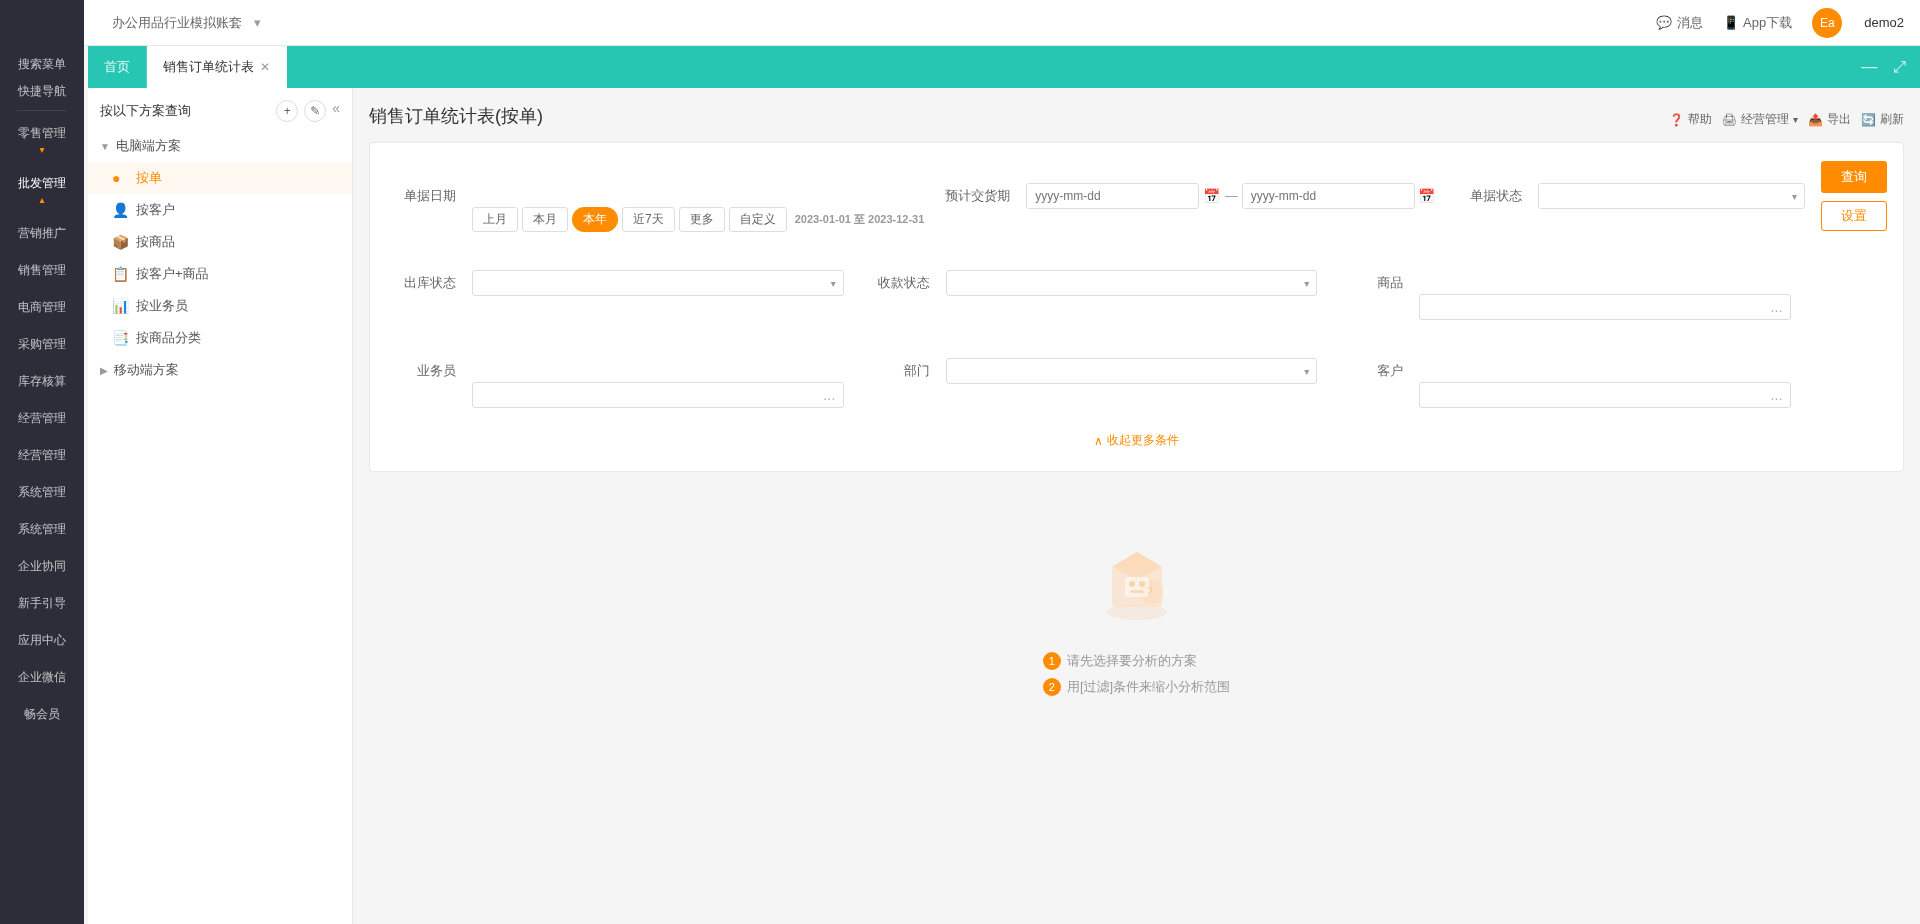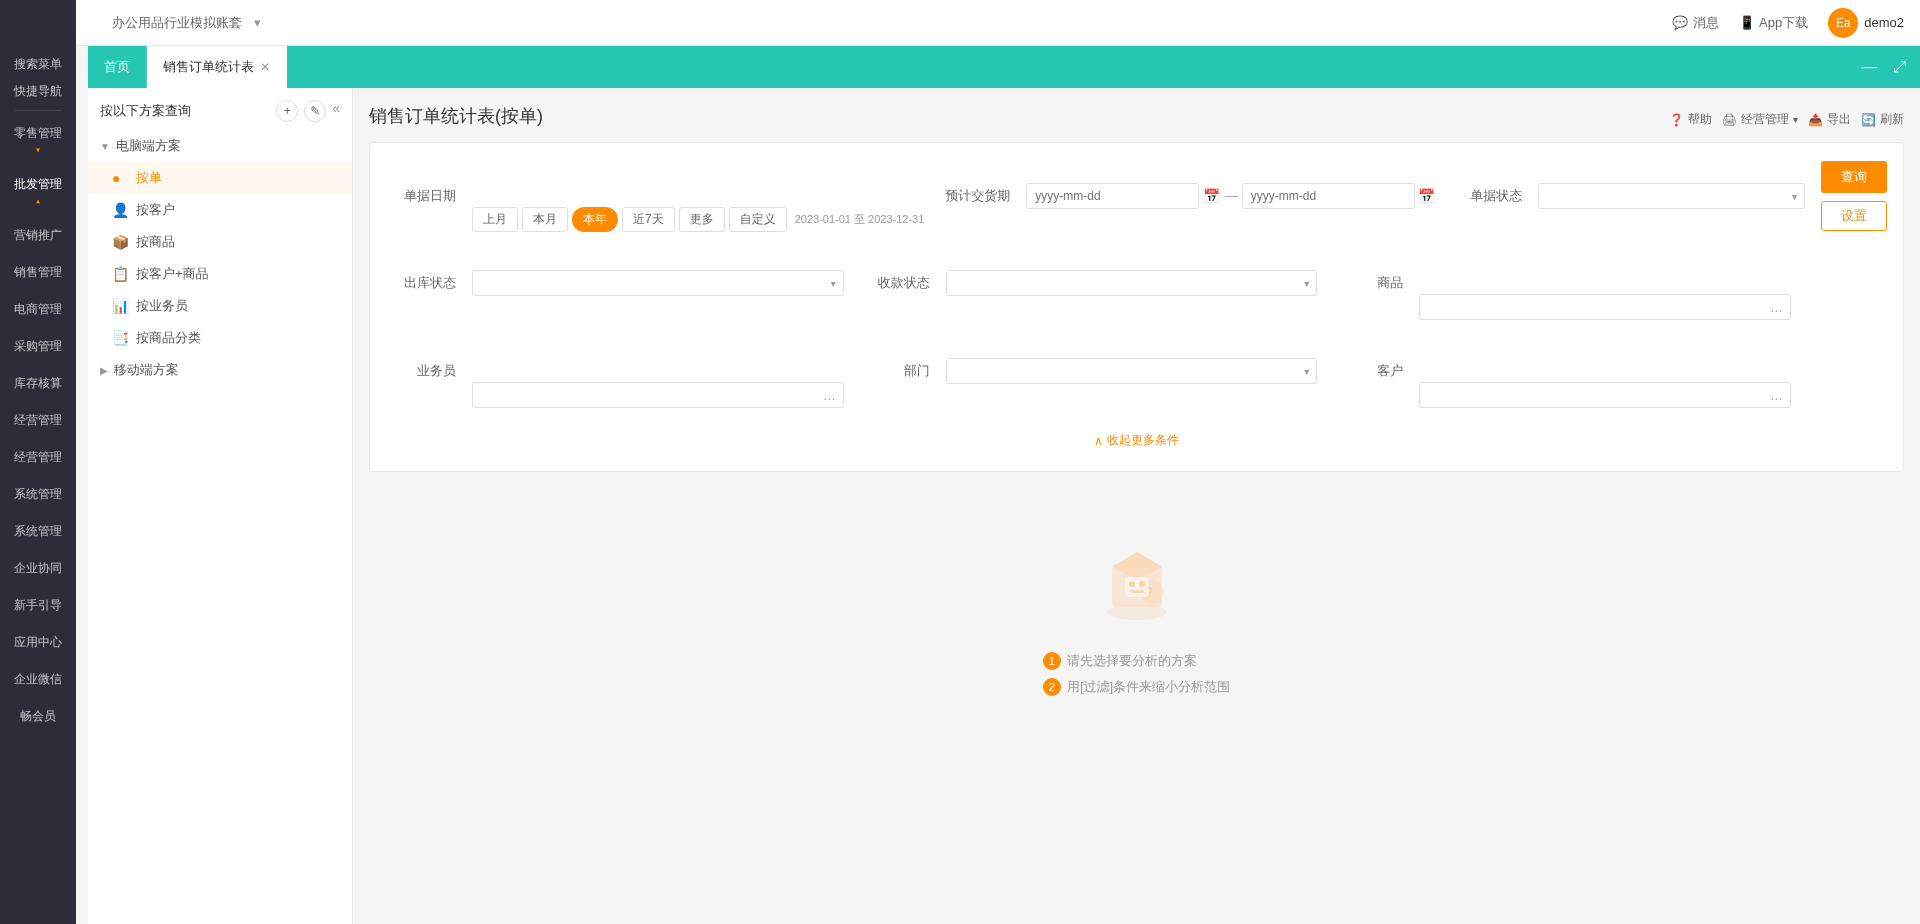--- a/index.html
+++ b/index.html
@@ -67,21 +67,21 @@
       font-size: 16px;
       cursor: pointer;
       padding: 4px;
     }
 
     
     .sidebar {
       position: fixed;
       top: 0;
       left: 0;
-      width: 76px;
+      width: 84px;
       height: 924px;
       background: #2d2d3a;
       z-index: 101;
       display: flex;
       flex-direction: column;
       align-items: center;
       padding-top: 46px;
     }
     .sidebar-search {
       width: 100%;
@@ -104,21 +104,20 @@
       width: 100%;
       padding: 10px 4px;
       text-align: center;
       color: rgba(255,255,255,0.7);
       font-size: 12px;
       cursor: pointer;
       display: flex;
       flex-direction: column;
       align-items: center;
       gap: 2px;
-      font-family: Liberation Mono, monospace;
     }
     .sidebar-item.active { color: #fff; }
     .sidebar-item .sidebar-arrow { font-size: 10px; color: #ff8c00; }
     .sidebar-divider { width: 60%; height: 1px; background: rgba(255,255,255,0.1); margin: 4px auto; }
 
     
     .main-content {
       margin-left: 88px;
       margin-top: 88px;
       height: calc(924px - 88px);
@@ -243,21 +242,21 @@
     .date-tab {
       padding: 3px 10px;
       border: 1px solid #ddd;
       border-radius: 3px;
       font-size: 12px;
       color: #666;
       cursor: pointer;
       white-space: nowrap;
     }
     .date-tab.active { background: #ff8c00; border-color: #ff8c00; color: #fff; border-radius: 12px; }
-    .date-range-text { font-size: 11px; color: #999; white-space: nowrap; }
+    .date-range-text { font-size: 11px; color: #999; white-space: nowrap; font-weight: bold; }
 
     .filter-input {
       border: 1px solid #ddd;
       border-radius: 3px;
       padding: 5px 10px;
       font-size: 12px;
       color: #333;
       outline: none;
       width: 100%;
     }
@@ -455,21 +454,21 @@
   </div>
   <div class="top-bar-right">
     <div class="top-bar-btn">
       <span>💬</span>
       <span>消息</span>
     </div>
     <div class="top-bar-btn">
       <span>📱</span>
       <span>App下载</span>
     </div>
-    <div style="display:flex;align-items:center;gap:6px;">
+    <div style="display:flex;align-items:center;gap:22px;">
       <div class="user-avatar">
         <span>Ea</span>
       </div>
       <span class="user-name">demo2</span>
     </div>
   </div>
 </div>
 
 <div class="tab-bar">
   <div class="tab-home">

